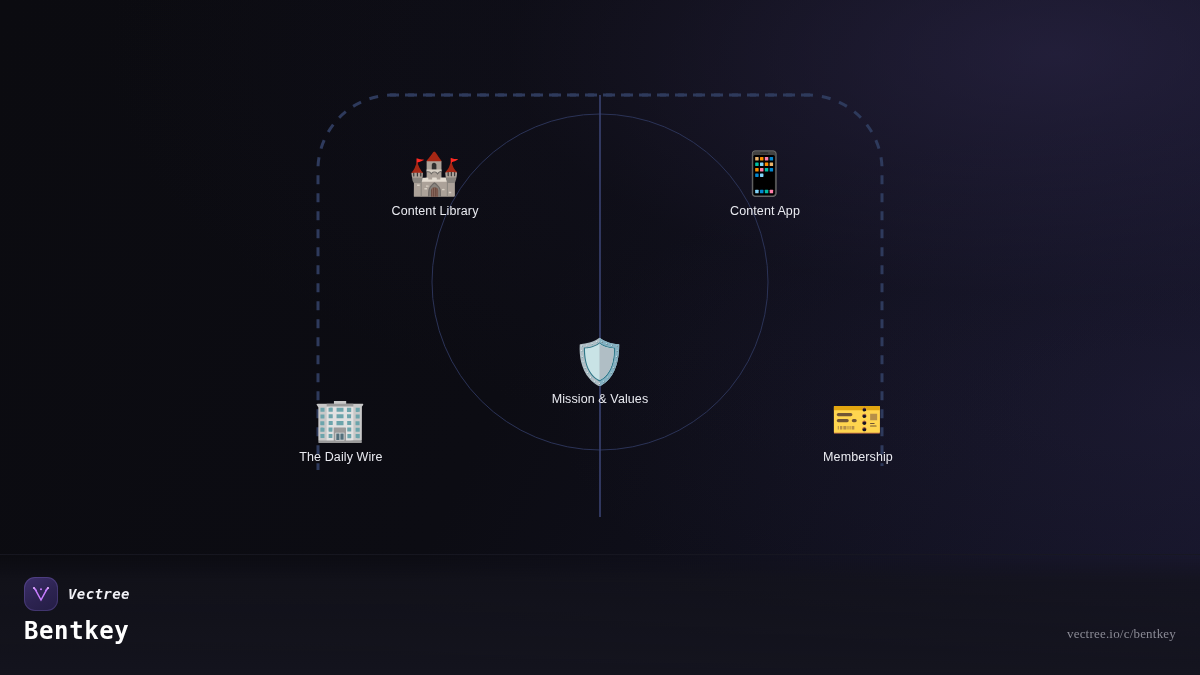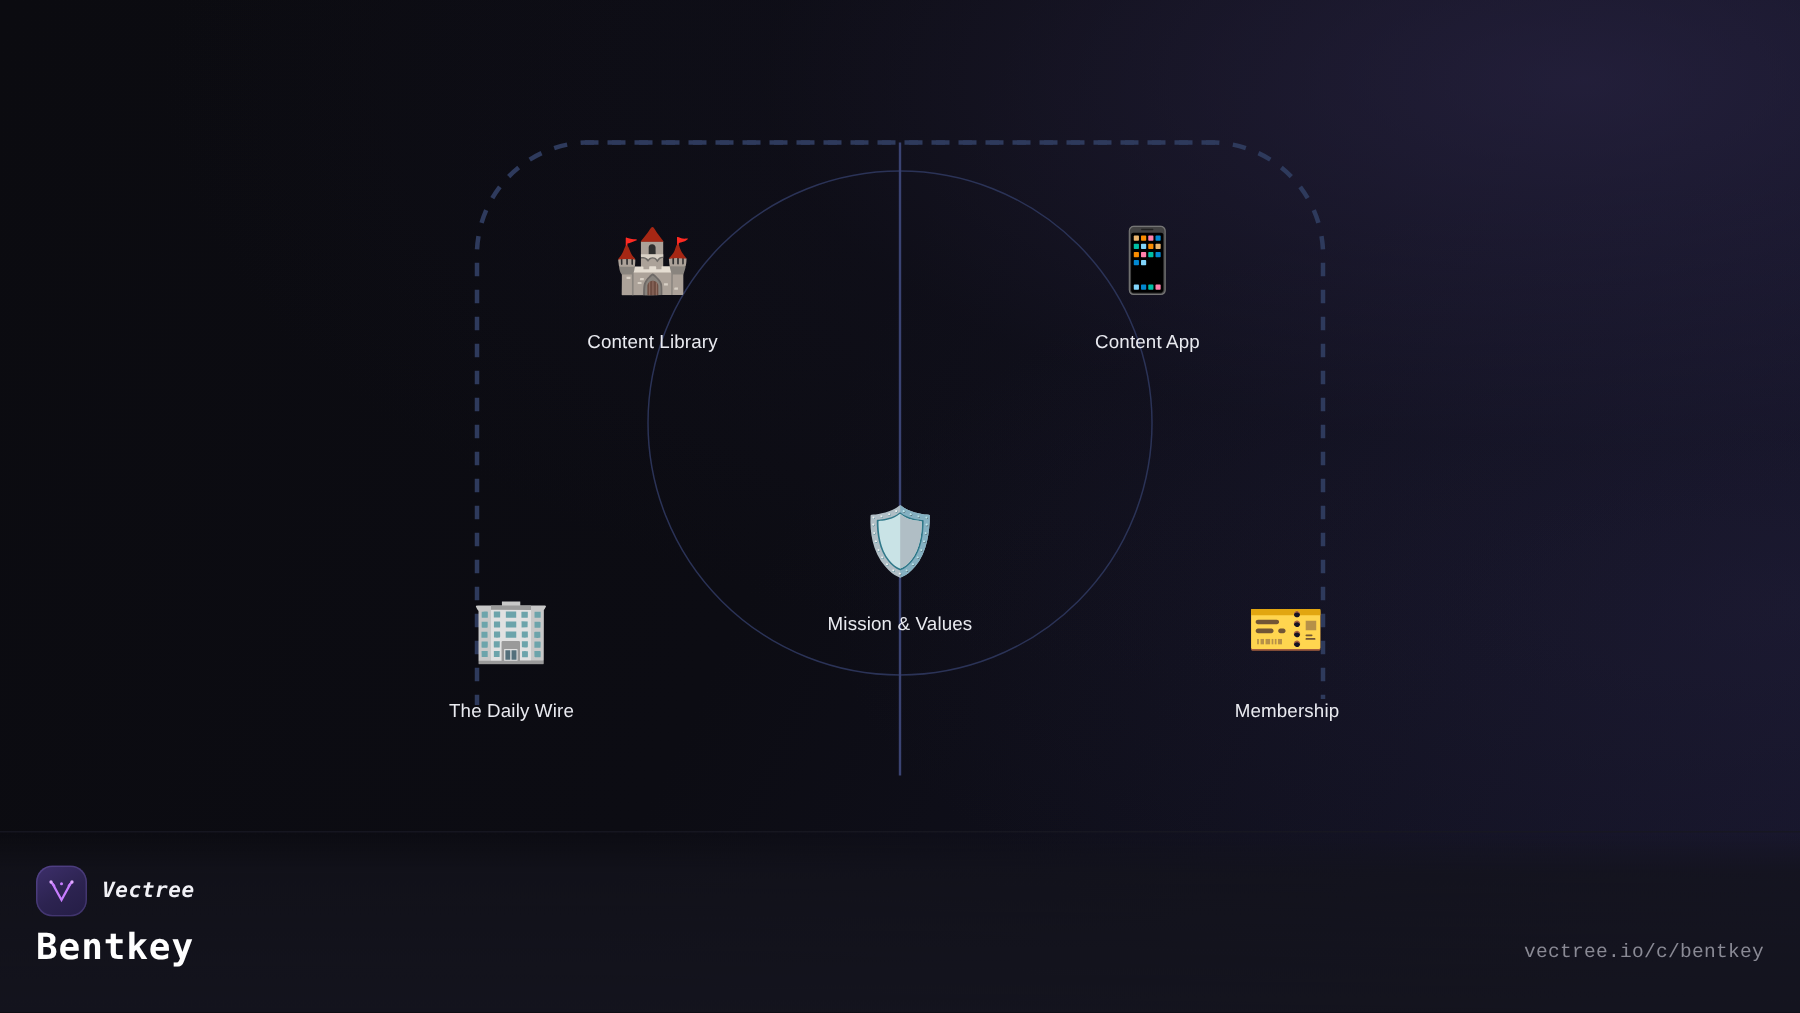--- a/index.html
+++ b/index.html
@@ -49,21 +49,21 @@
   }
   .node-emoji {
     font-size: 42px;
     line-height: 52px;
     height: 52px;
     display: block;
     font-family: "DejaVu Sans", sans-serif;
   }
   .node-label {
     display: block;
-    margin-top: 21px;
+    margin-top: 4px;
     font-size: 12.5px;
     line-height: 15px;
     color: #e9eaf0;
     letter-spacing: 0.1px;
     font-family: "Liberation Sans", sans-serif;
   }
   .node.center .node-emoji { font-size: 44px; }
 
   
   #footer {
@@ -112,21 +112,21 @@
     font-weight: bold;
     color: #ffffff;
     letter-spacing: 0.6px;
     line-height: 40px;
   }
 
   #footer-url {
     position: absolute;
     right: 24px;
     bottom: 33px;
-    font-family: Liberation Mono, monospace;
+    font-family: Liberation Serif, serif;
     font-size: 13px;
     color: #8a8a95;
     letter-spacing: 0.2px;
   }
 </style>
 </head>
 <body>
 
 <div id="stage">
 

